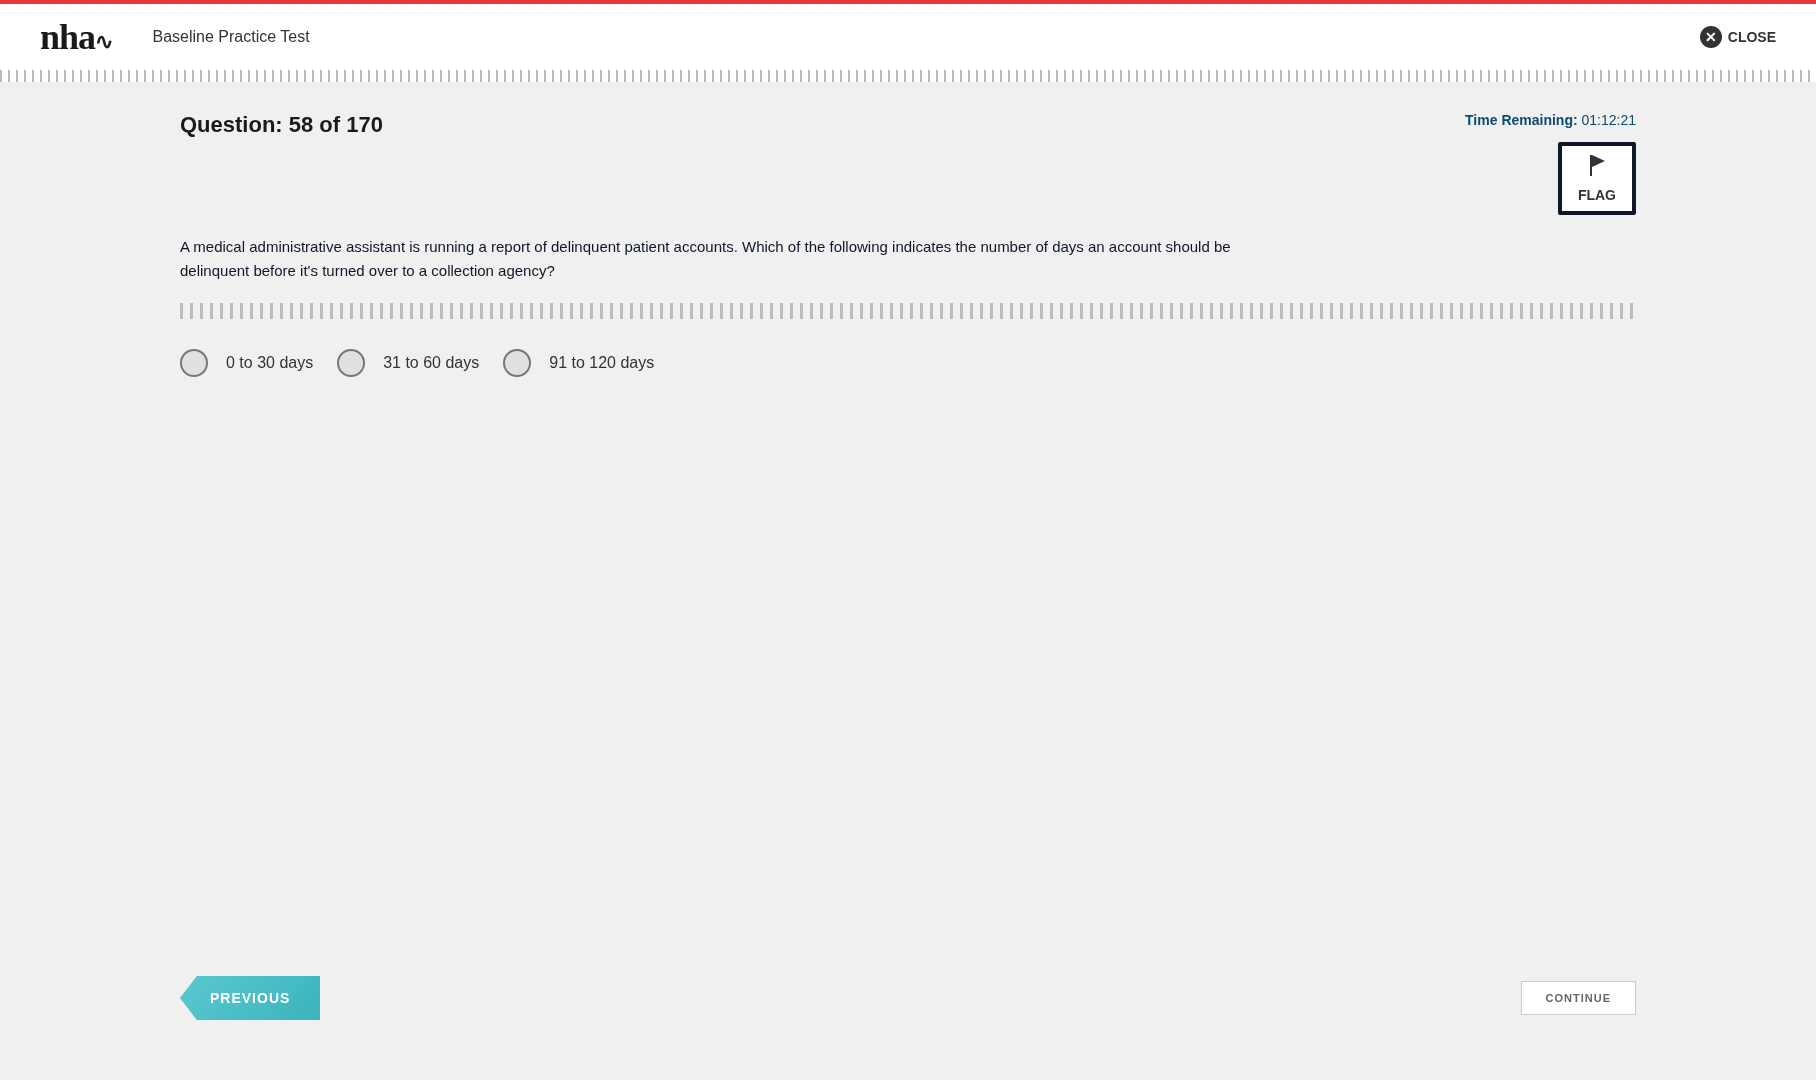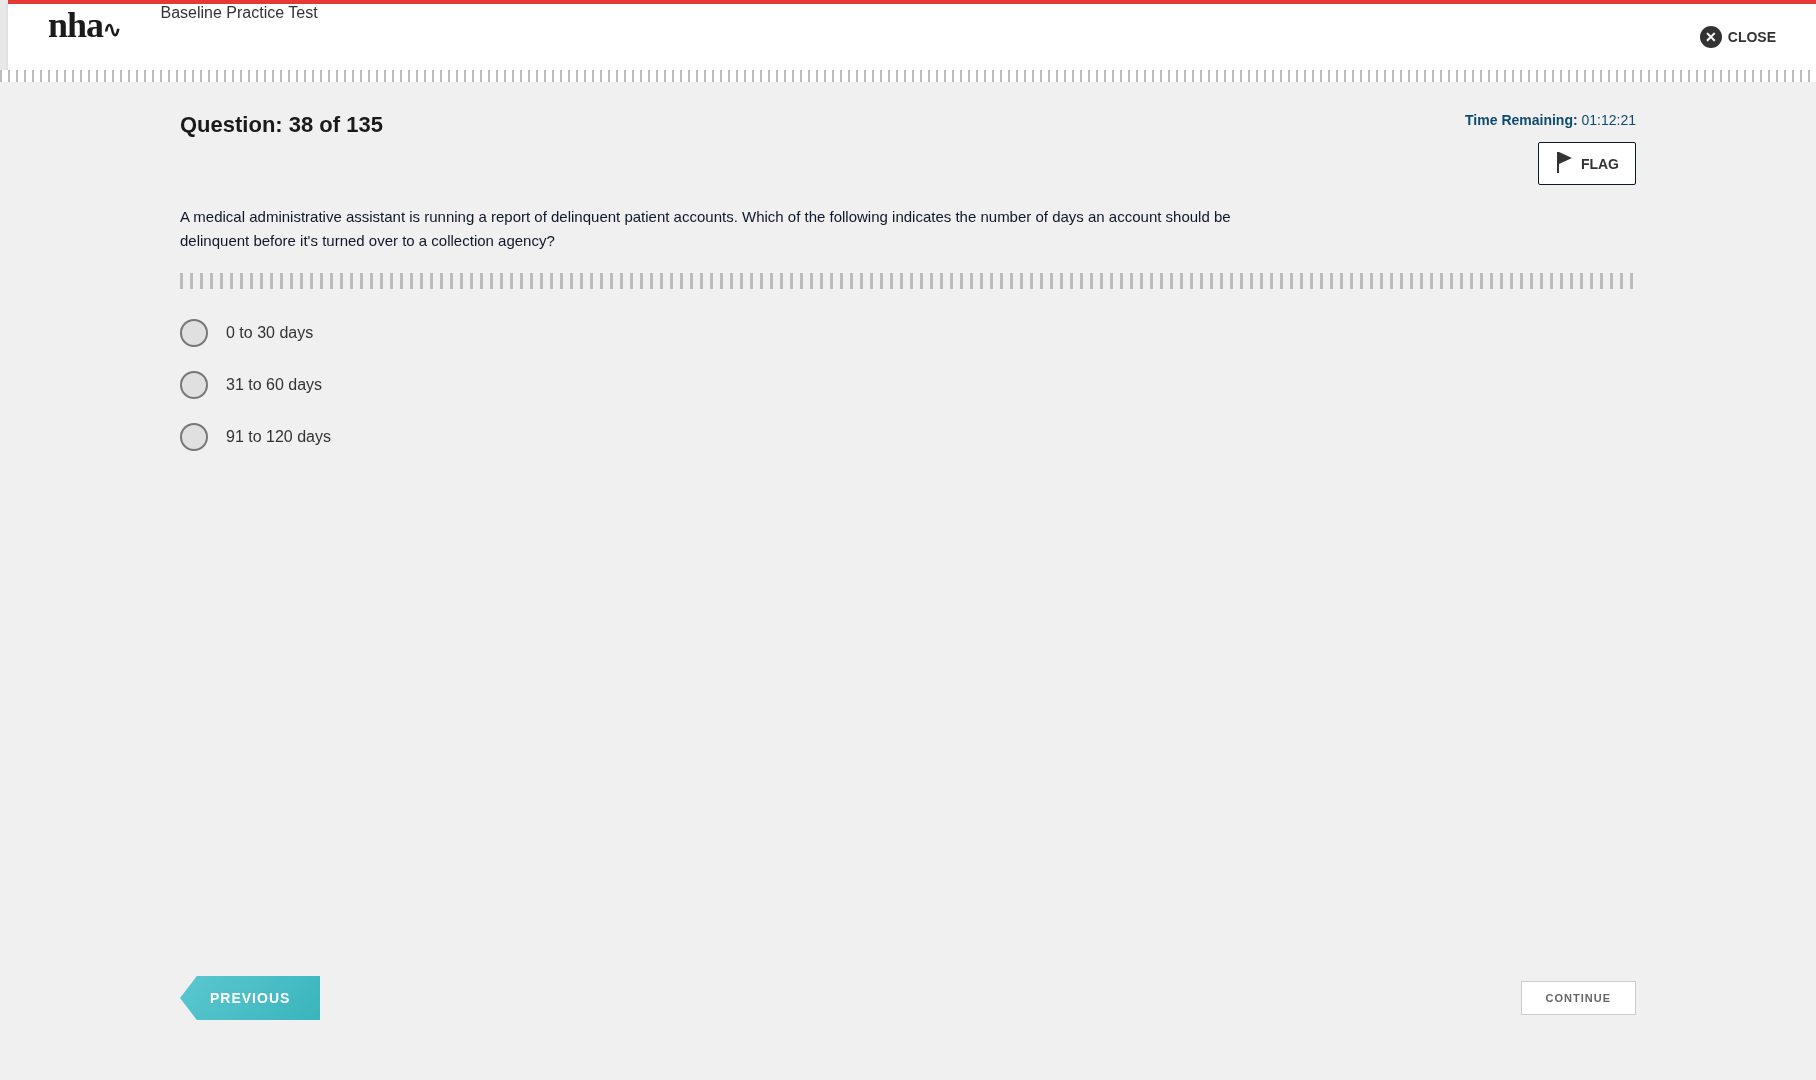--- a/index.html
+++ b/index.html
@@ -15,24 +15,23 @@
       min-height: 1080px;
       overflow-x: hidden;
     }
 
     .top-bar {
       background: #fff;
       border-top: 4px solid #e53935;
       padding: 0 40px;
       height: 70px;
       display: flex;
-      align-items: flex-start;
+      align-items: center;
       position: relative;
       box-shadow: 0 1px 3px rgba(0,0,0,0.1);
-      margin-left: 8px;
     }
 
     .logo {
       font-size: 36px;
       font-weight: bold;
       color: #1a1a1a;
       letter-spacing: -1px;
       font-family: Georgia, serif;
     }
 
@@ -124,28 +123,29 @@
     }
 
     .time-remaining strong {
       font-weight: bold;
     }
 
     .flag-btn {
       display: flex;
       align-items: center;
       gap: 8px;
-      border: 1px solid #0f172a;
+      border: 4px solid #0f172a;
       background: #fff;
       padding: 8px 16px;
       cursor: pointer;
       font-size: 14px;
       font-weight: bold;
       color: #333;
       border-radius: 2px;
+      flex-direction: column;
     }
 
     .question-text {
       font-size: 15px;
       color: #0f172a;
       line-height: 1.6;
       margin-top: 20px;
       margin-bottom: 20px;
       max-width: 1100px;
     }
@@ -157,21 +157,21 @@
       background: repeating-linear-gradient(
         90deg,
         #888 0px, #888 3px,
         transparent 3px, transparent 10px
       );
       opacity: 0.5;
     }
 
     .answer-options {
       display: flex;
-      flex-direction: column;
+      flex-direction: row;
       gap: 24px;
       margin-top: 10px;
     }
 
     .answer-option {
       display: flex;
       align-items: center;
       gap: 18px;
       cursor: pointer;
     }
@@ -249,21 +249,21 @@
   </button>
 </div>
 
 <div class="progress-bar-area">
   <div class="progress-dots"></div>
 </div>
 
 <div class="main-content">
 
   <div class="question-header">
-    <div class="question-number">Question: 38 of 135</div>
+    <div class="question-number">Question: 58 of 170</div>
     <div class="right-header">
       <div class="time-remaining">
         <strong>Time Remaining:</strong>
         <span>01:12:21</span>
       </div>
       <button class="flag-btn">
         <span>
           <svg width="18" height="22" viewBox="0 0 18 22" fill="none" xmlns="http://www.w3.org/2000/svg">
             <rect x="2" y="1" width="2" height="21" fill="#333"></rect>
             <polygon points="4,1 17,7 4,13" fill="#333"></polygon>

